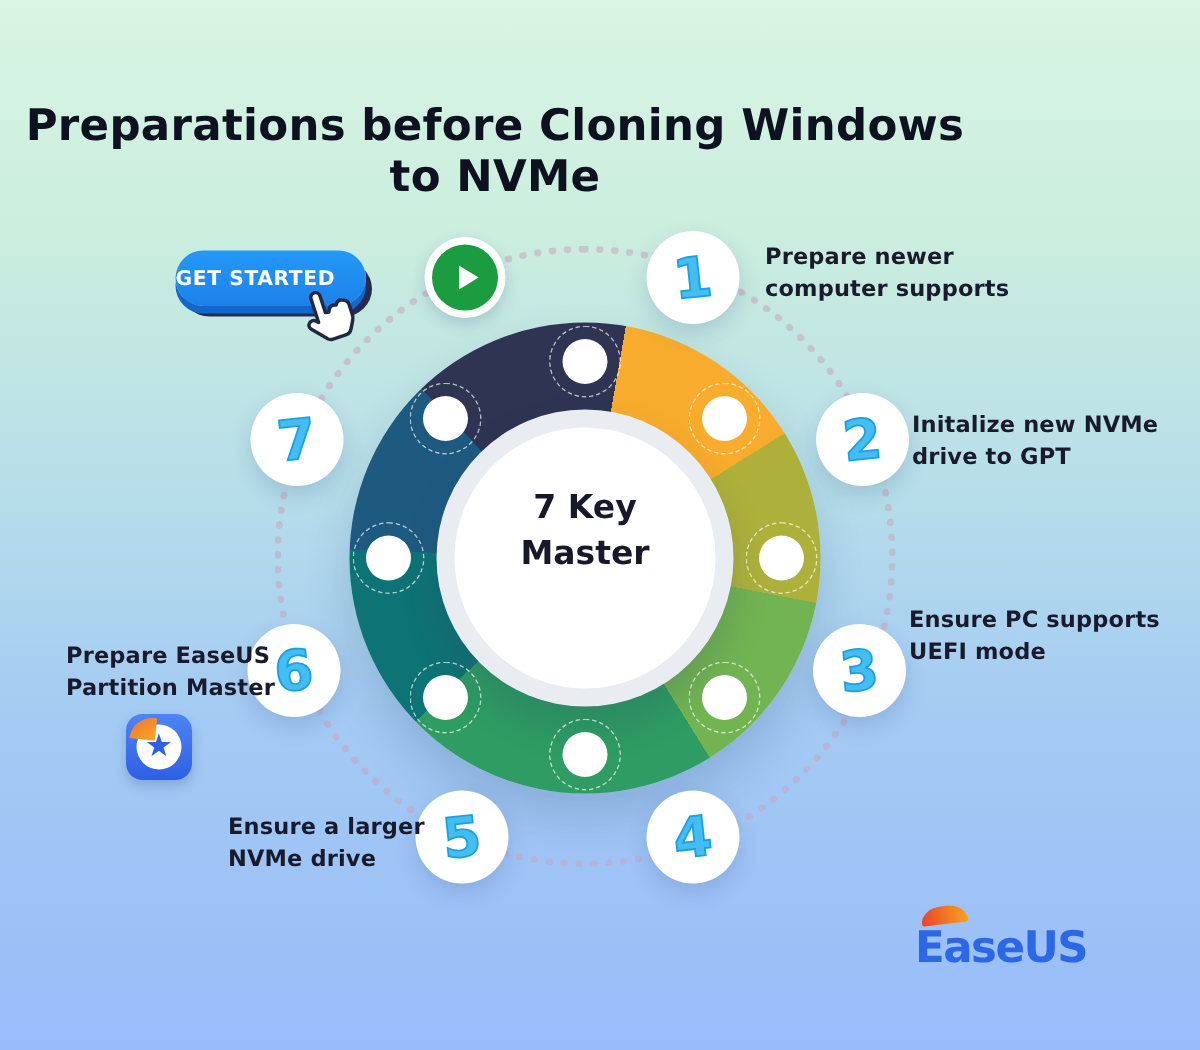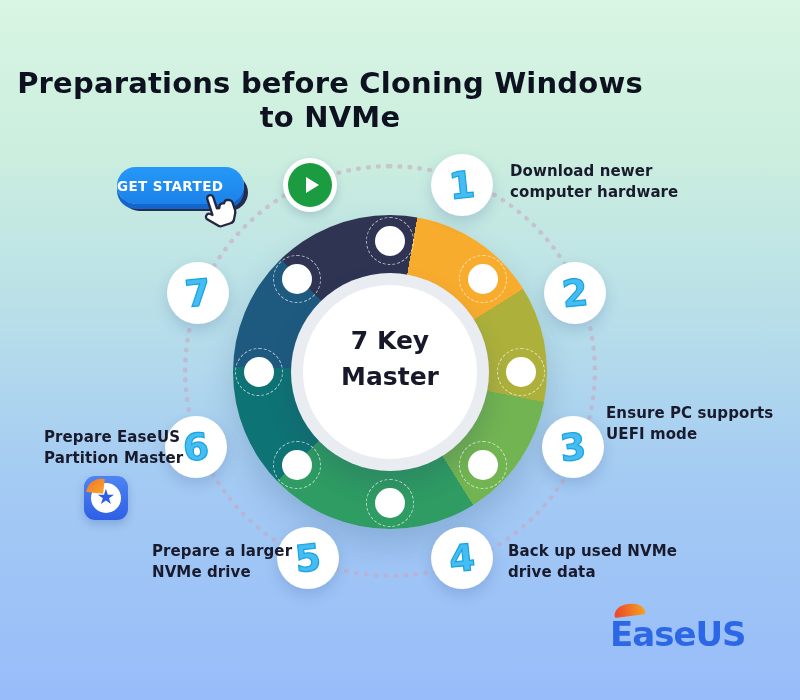--- a/index.html
+++ b/index.html
@@ -41,21 +41,21 @@
     position:absolute; left:291px; top:273px; width:198px; height:198px;
     border-radius:50%; background:#E9ECF1;
     box-shadow:0 14px 24px rgba(40,60,100,.20);
   }
   .inner-white{
     position:absolute; left:12px; top:12px; width:174px; height:174px;
     border-radius:50%; background:#FFFFFF;
   }
   .center-text{
     position:absolute; left:290px; top:323px; width:200px;
-    text-align:center; font-size:25px; font-weight:800; color:#17192B;
+    text-align:center; font-size:22px; font-weight:800; color:#17192B;
     line-height:1.42;
   }
   
   .dot{
     position:absolute; width:30px; height:30px; border-radius:50%;
     background:#fff;
   }
   .dot::after{
     content:''; position:absolute; inset:-9px; border-radius:50%;
     border:1px dashed rgba(255,255,255,.65);
@@ -133,21 +133,21 @@
   .star{ color:#2E5FE6; font-size:21px; line-height:1; margin-top:-2px; }
   .wedge{
     position:absolute; left:3px; top:2px; width:17px; height:15px;
     background:linear-gradient(135deg,#F2702F,#F9A825);
     border-radius:17px 0 0 0; transform:rotate(6deg);
   }
   
   .logo{ position:absolute; left:610px; top:604px; width:160px; height:52px; }
   .logotext{
     position:absolute; left:0; top:10px;
-    font-size:34px; font-weight:800; color:#2C67E6; letter-spacing:-1px;
+    font-size:29px; font-weight:800; color:#2C67E6; letter-spacing:-1px;
   }
   .swoosh{
     position:absolute; left:4px; top:0px; width:31px; height:12px;
     background:linear-gradient(90deg,#E8452A,#F9A01F);
     border-radius:16px 16px 2px 2px / 12px 12px 2px 2px;
     transform:rotate(-7deg);
   }
 </style>
 </head>
 <body>
@@ -207,24 +207,24 @@
   <div class="numc n5">
       <span class="numtxt">5</span>
     </div>
   <div class="numc n6">
       <span class="numtxt">6</span>
     </div>
   <div class="numc n7">
       <span class="numtxt">7</span>
     </div>
 
-  <div class="lbl l1">Download newer computer hardware</div>
+  <div class="lbl l1">Prepare newer computer supports</div>
+  <div class="lbl l2">Initalize new NVMe drive to GPT</div>
   <div class="lbl l3">Ensure PC supports UEFI mode</div>
-  <div class="lbl l4">Back up used NVMe drive data</div>
-  <div class="lbl l5">Prepare a larger NVMe drive</div>
+  <div class="lbl l5">Ensure a larger NVMe drive</div>
   <div class="lbl l6">Prepare EaseUS Partition Master</div>
 
   <div class="appicon">
     <div class="appdisc">
       <span class="star">★</span>
     </div>
     <div class="wedge"></div>
   </div>
 
   <div class="logo">

